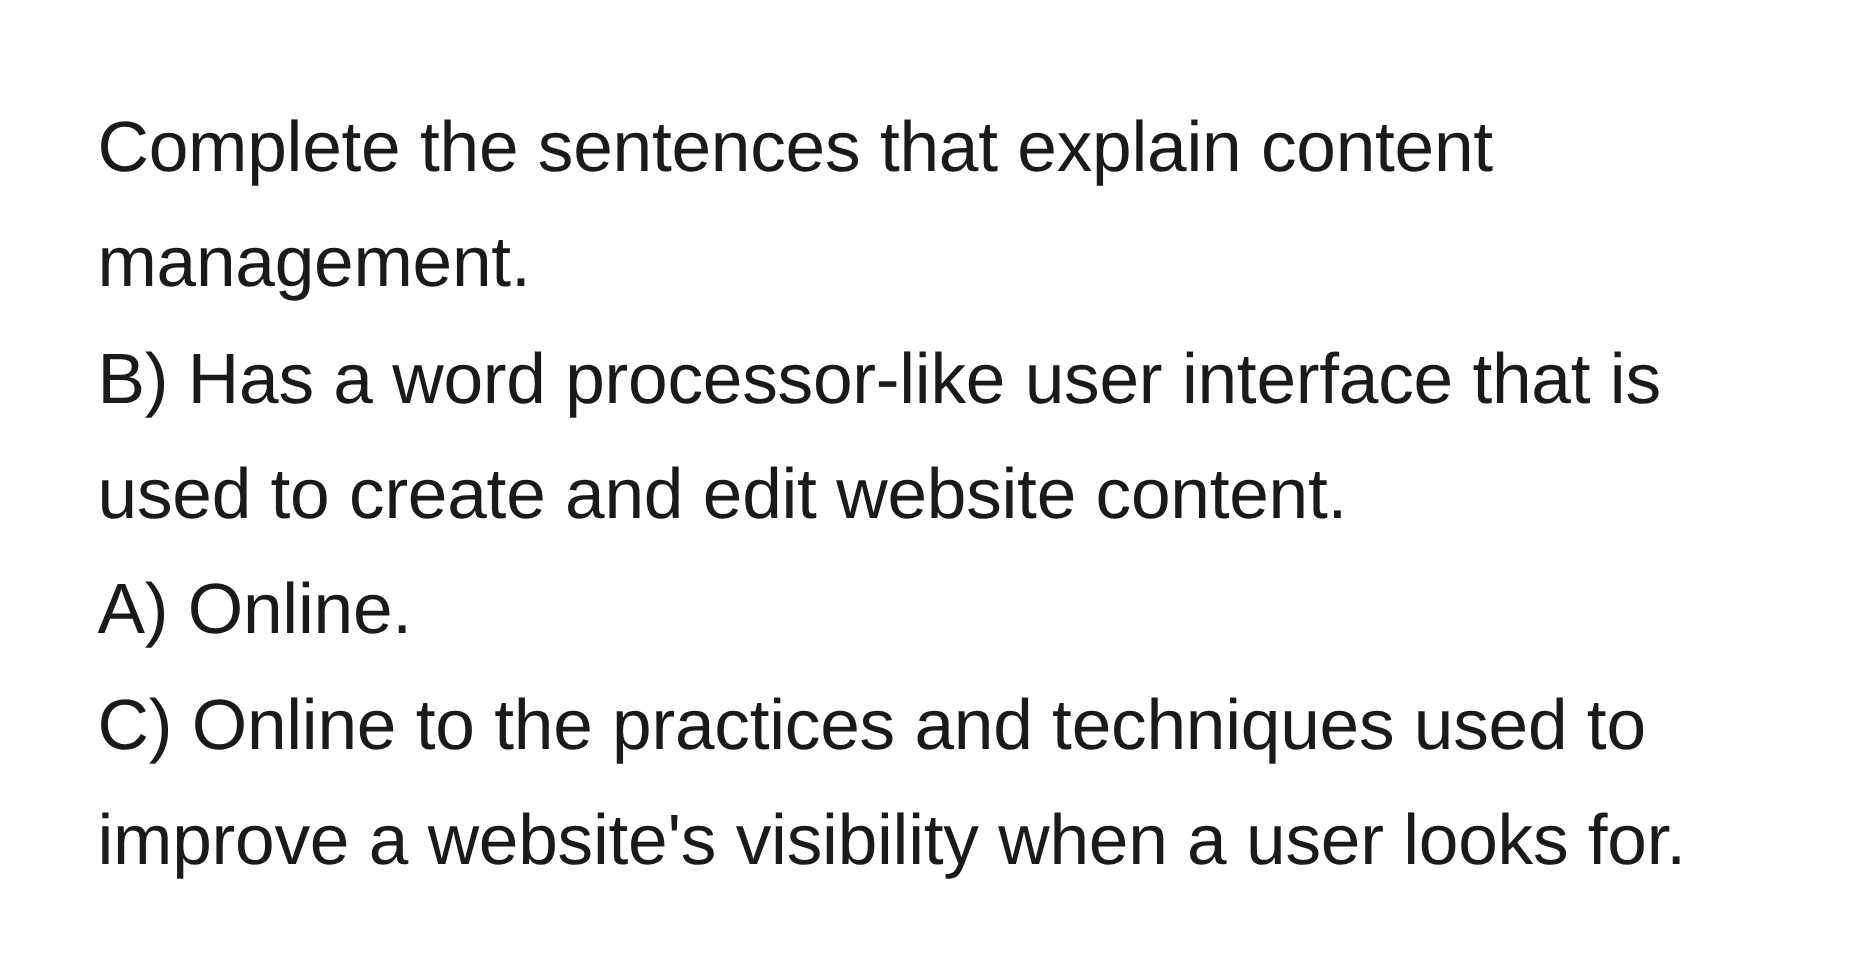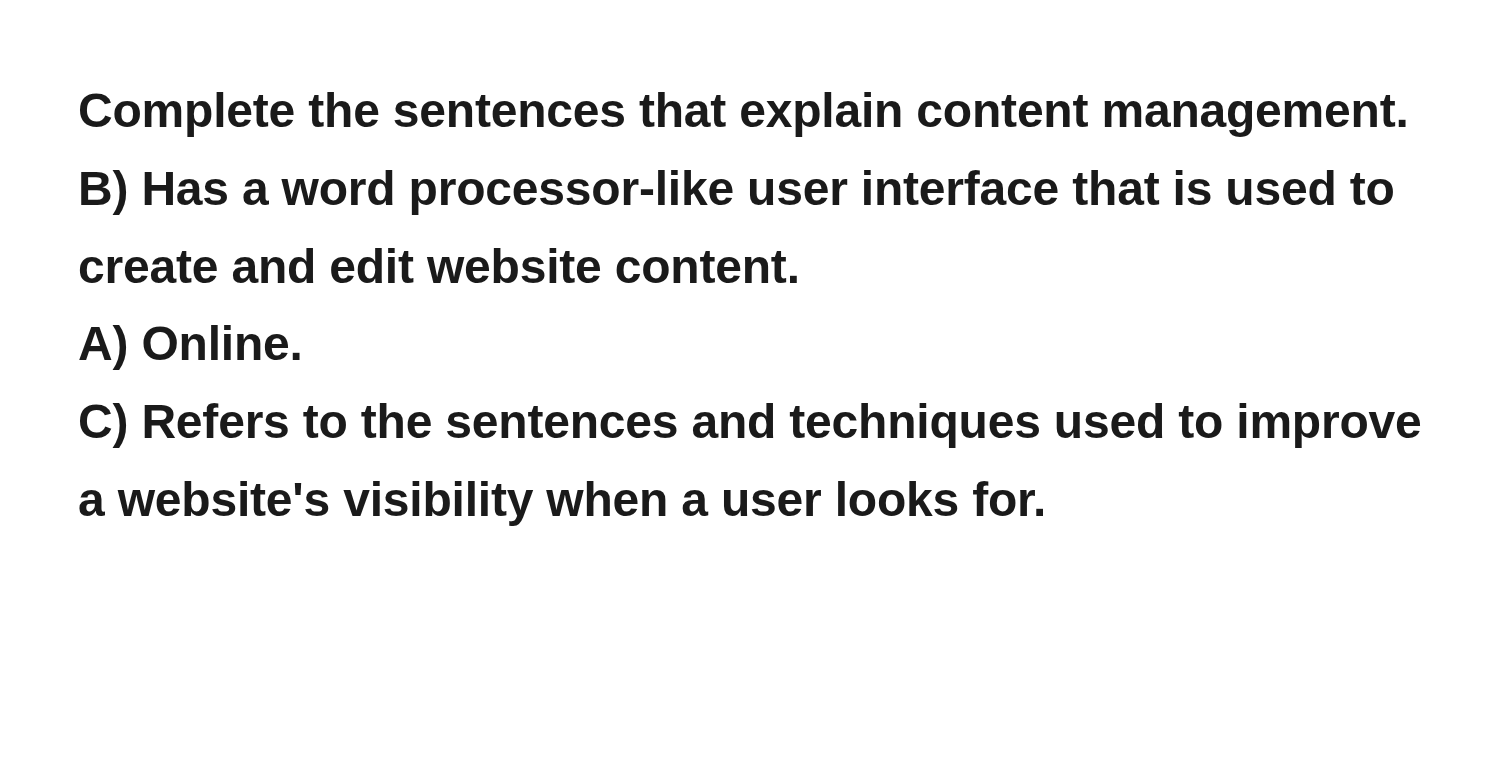--- a/index.html
+++ b/index.html
@@ -9,23 +9,23 @@
     }
     body {
       width: 1500px;
       height: 776px;
       background: #ffffff;
       font-family: -apple-system, BlinkMacSystemFont, "Segoe UI", Helvetica, Arial, sans-serif;
       padding: 72px 78px;
     }
     .content {
       color: #1a1a1a;
-      font-size: 48px;
+      font-size: 57px;
       line-height: 1.62;
-      font-weight: 700;
+      font-weight: 400;
       letter-spacing: -0.2px;
     }
     .question-prompt {
       margin-bottom: 0;
     }
     .option {
       margin: 0;
     }
   </style>
 </head>
@@ -36,15 +36,15 @@
   <p class="option">
     <span>B)</span>
     <span>Has a word processor-like user interface that is used to create and edit website content.</span>
   </p>
   <p class="option">
     <span>A)</span>
     <span>Online.</span>
   </p>
   <p class="option">
     <span>C)</span>
-    <span>Refers to the sentences and techniques used to improve a website's visibility when a user looks for.</span>
+    <span>Online to the practices and techniques used to improve a website's visibility when a user looks for.</span>
   </p>
 </div>
 
 </body></html>

